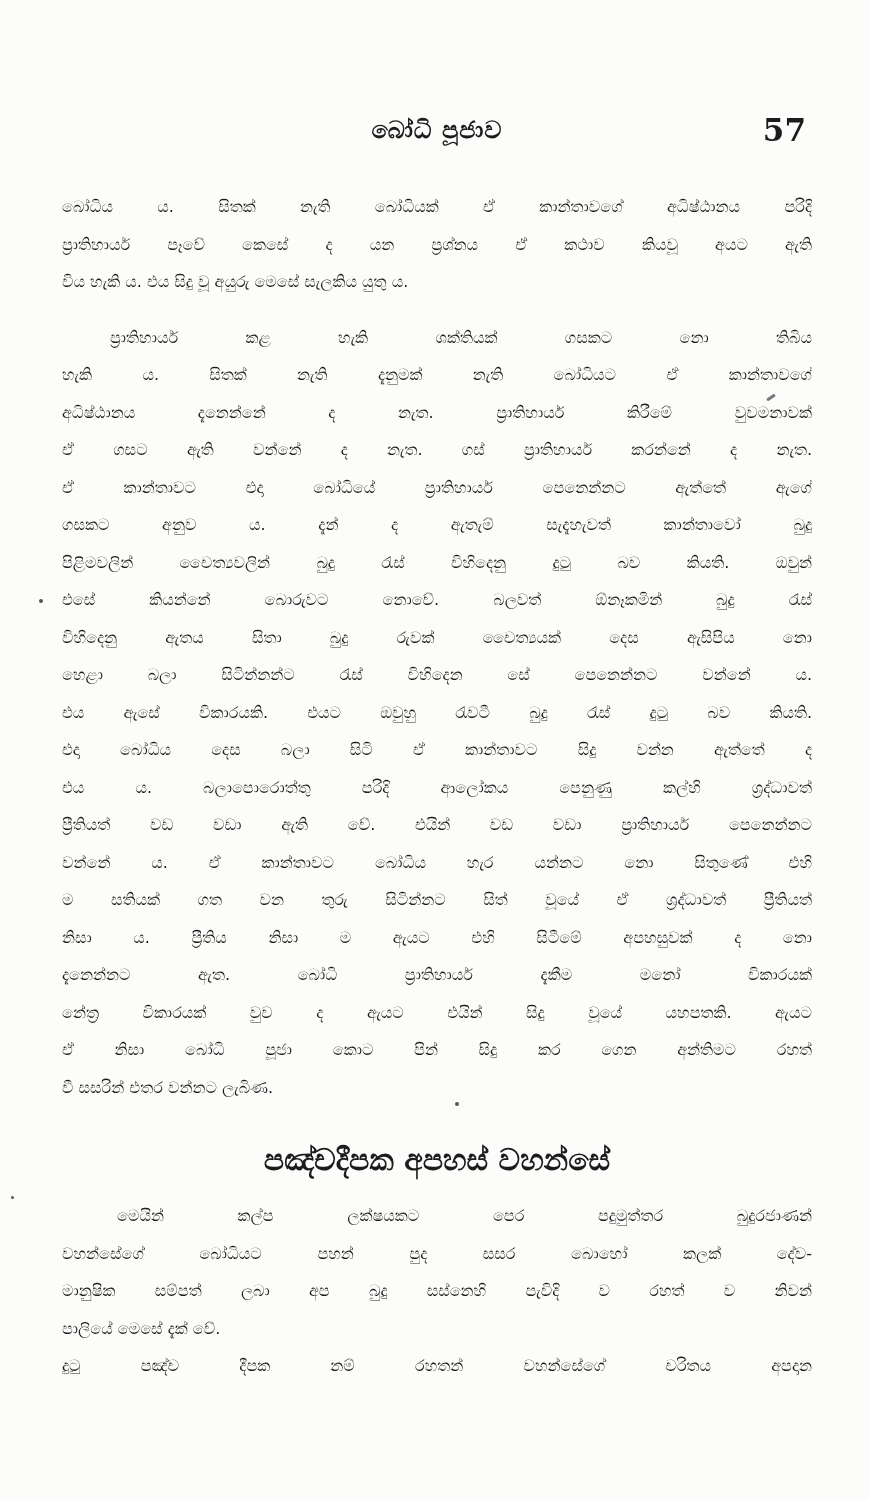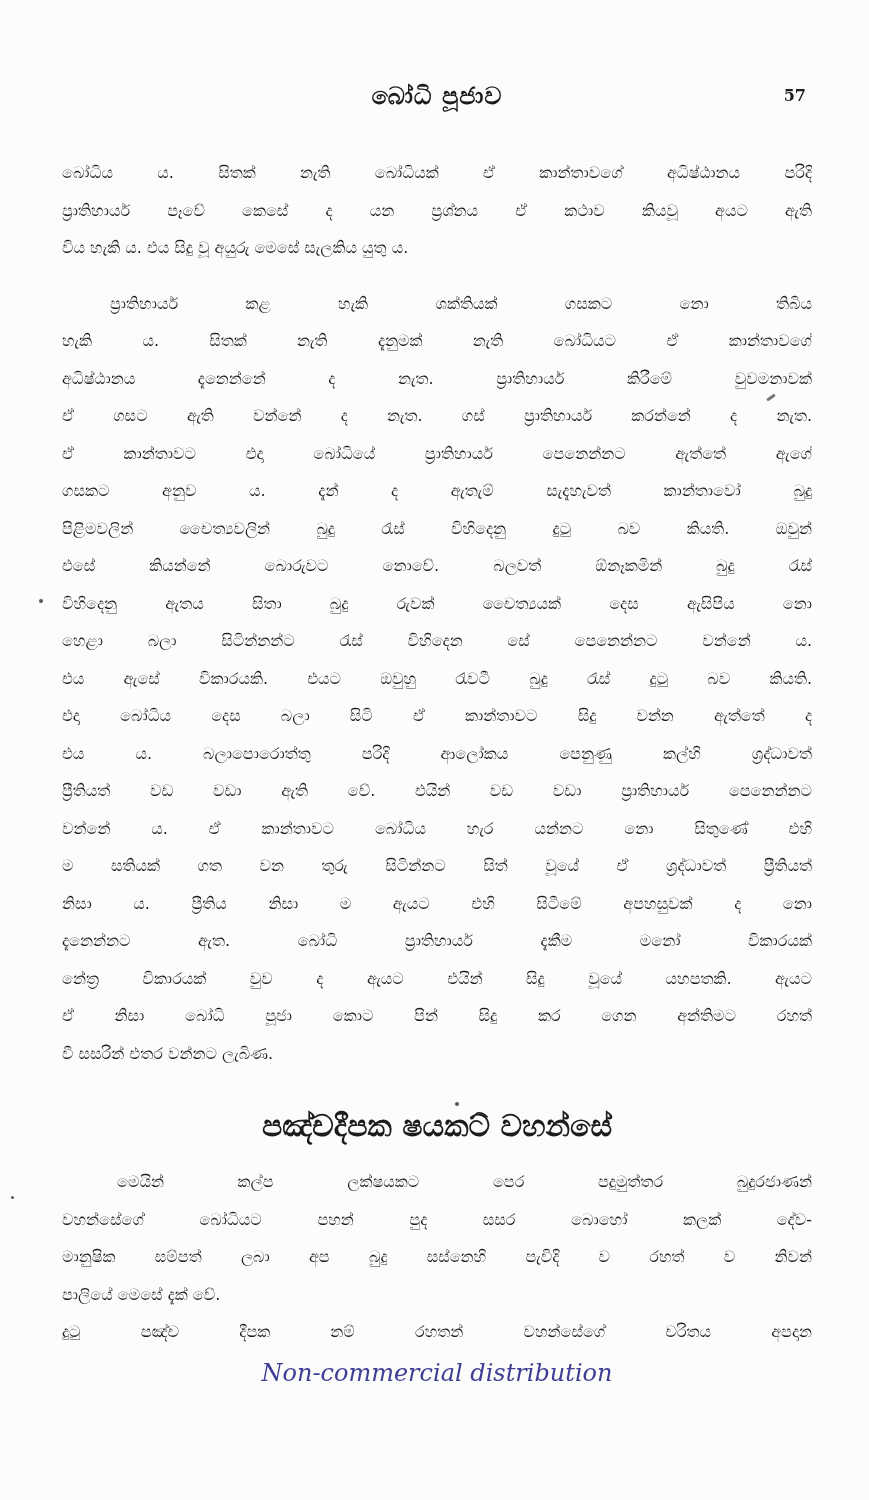--- a/index.html
+++ b/index.html
@@ -7,29 +7,29 @@
   .page {
     position:relative;
     width:869px; height:1500px;
     background:#fcfcfa;
     overflow:hidden;
     font-family:"DejaVu Sans","Liberation Sans",sans-serif;
     color:#1c1c1c;
   }
   .content { position:absolute; left:62px; top:0; width:750px; }
 
-  .header { position:relative; margin-top:80px; height:32px; }
+  .header { position:relative; margin-top:114px; height:32px; }
   .header-title {
     text-align:center; font-size:24px; font-weight:bold;
     line-height:32px; letter-spacing:1px;
   }
   .page-number {
     position:absolute; right:6px; top:0;
     font-family:"DejaVu Serif","Liberation Serif",serif;
-    font-size:16px; font-weight:bold; line-height:32px;
+    font-size:31px; font-weight:bold; line-height:32px;
   }
 
   .body-text { margin-top:42px; }
   .para { }
   .para + .para { margin-top:18px; }
   .line {
     height:37.5px; line-height:37.5px; font-size:16px;
     text-align:justify; text-align-last:justify;
     overflow:hidden;
   }
@@ -93,30 +93,29 @@
           <div class="line">එය ය. බලාපොරොත්තු පරිදි ආලෝකය පෙනුණු කල්හි ශ්‍රද්ධාවත්</div>
           <div class="line">ප්‍රීතියත් වඩ වඩා ඇති වේ. එයින් වඩ වඩා ප්‍රාතිහාර්ය පෙනෙන්නට</div>
           <div class="line">වන්නේ ය. ඒ කාන්තාවට බෝධිය හැර යන්නට නො සිතුණේ එහි</div>
           <div class="line">ම සතියක් ගත වන තුරු සිටින්නට සිත් වූයේ ඒ ශ්‍රද්ධාවත් ප්‍රීතියත්</div>
           <div class="line">නිසා ය. ප්‍රීතිය නිසා ම ඇයට එහි සිටීමේ අපහසුවක් ද නො</div>
           <div class="line">දැනෙන්නට ඇත. බෝධි ප්‍රාතිහාර්ය දැකීම මනෝ විකාරයක්</div>
           <div class="line">නේත්‍ර විකාරයක් වුව ද ඇයට එයින් සිදු වූයේ යහපතකි. ඇයට</div>
           <div class="line">ඒ නිසා බෝධි පූජා කොට පින් සිදු කර ගෙන අන්තිමට රහත්</div>
           <div class="line last">වී සසරින් එතර වන්නට ලැබිණ.</div>
         </div>
-        <div class="section-heading">පඤ්චදීපක ෂයකට් වහන්සේ</div>
+        <div class="section-heading">පඤ්චදීපක අපහස් වහන්සේ</div>
         <div class="para indent2">
           <div class="line">මෙයින් කල්ප ලක්ෂයකට පෙර පදුමුත්තර බුදුරජාණන්</div>
           <div class="line">වහන්සේගේ බෝධියට පහන් පුද සසර බොහෝ කලක් දේව-</div>
           <div class="line">මානුෂික සම්පත් ලබා අප බුදු සස්නෙහි පැවිදි ව රහත් ව නිවන්</div>
           <div class="line last">පාලියේ මෙසේ දැක් වේ.</div>
           <div class="line">දුටු පඤ්ච දීපක නම් රහතන් වහන්සේගේ චරිතය අපදාන</div>
         </div>
       </div>
 
-    <div class="footer">Non-commercial distribution</div>
   </div>
 
   <div class="speck speck-1"></div>
   <div class="speck speck-2"></div>
   <div class="speck speck-3"></div>
   <div class="speck speck-4"></div>
 </div>
 
 </body></html>

